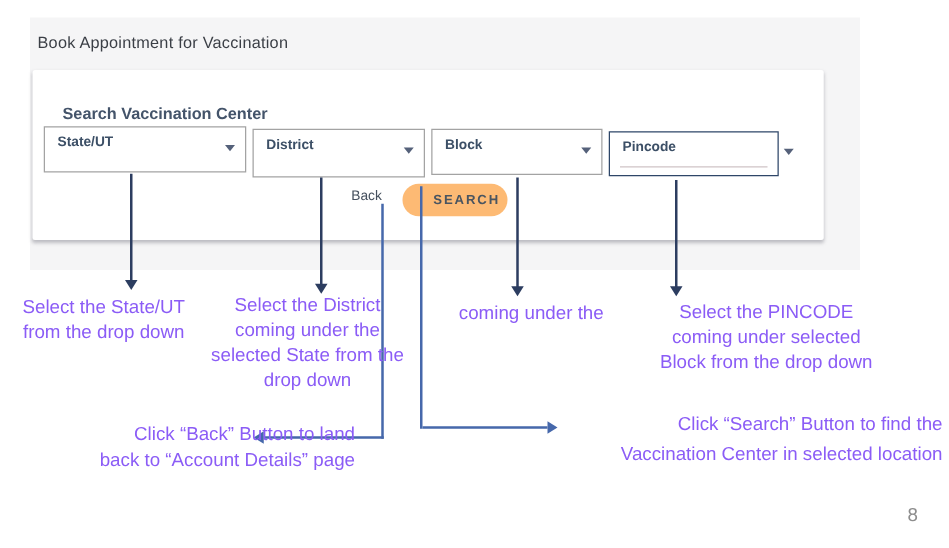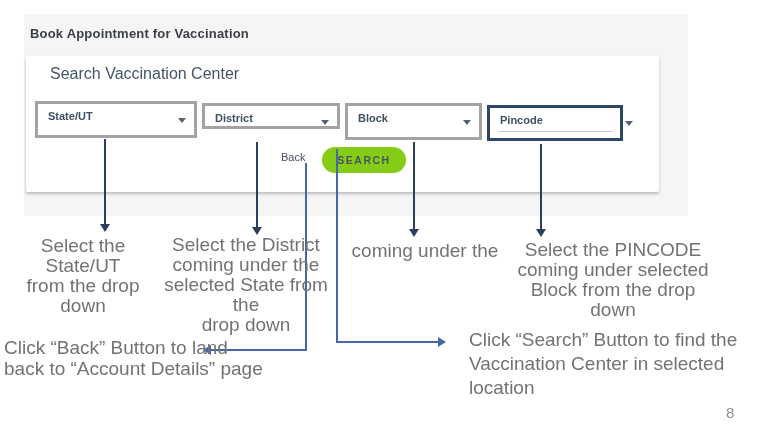--- a/index.html
+++ b/index.html
@@ -1,79 +1,79 @@
 <!DOCTYPE html>
 <html><head>
 <meta charset="utf-8">
 <style>
   html,body{margin:0;padding:0;background:#ffffff;}
   body{font-family:"Liberation Sans", sans-serif;}
   .slide{position:relative;width:759px;height:438px;background:#ffffff;overflow:hidden;}
 
   
   .shot{position:absolute;left:24px;top:14px;width:664px;height:202px;background:#f5f5f6;}
-  .title{position:absolute;left:6px;top:12px;font-size:13px;font-weight:bold;
+  .title{position:absolute;left:6px;top:12px;font-size:13px;font-weight:normal;
          color:#3b3f46;letter-spacing:.2px;}
   .card{position:absolute;left:2px;top:42px;width:633px;height:136px;background:#ffffff;
         border-radius:2px;box-shadow:0 2px 3px rgba(120,120,130,.45);}
-  .heading{position:absolute;left:24px;top:9px;font-size:16px;font-weight:400;color:#44546a;}
+  .heading{position:absolute;left:24px;top:27px;font-size:13px;font-weight:700;color:#44546a;}
 
-  .dd{position:absolute;border:3px solid #a3a3a3;background:#ffffff;box-sizing:border-box;
+  .dd{position:absolute;border:1px solid #a3a3a3;background:#ffffff;box-sizing:border-box;
       cursor:pointer;}
   .dd-label{position:absolute;left:10px;top:6px;font-size:11px;font-weight:600;color:#3c4f66;}
   .caret{position:absolute;right:8px;top:14px;width:0;height:0;
          border-left:4px solid transparent;border-right:4px solid transparent;
          border-top:5px solid #55617a;}
   .caret-out{position:absolute;right:-13px;top:13px;width:0;height:0;
          border-left:4px solid transparent;border-right:4px solid transparent;
          border-top:5px solid #55617a;}
   .underline{position:absolute;left:8px;right:8px;bottom:6px;height:1px;background:#cfc3c6;}
 
   .back{position:absolute;left:255px;top:95px;font-size:11px;color:#45505e;cursor:pointer;}
   .searchbtn{position:absolute;left:296px;top:91px;width:84px;height:26px;border:none;
-             border-radius:13px;background:#84cc16;color:#4a5560;font-family:"Liberation Sans",sans-serif;
-             font-size:10.5px;font-weight:600;letter-spacing:1.5px;cursor:pointer;}
+             border-radius:13px;background:#fdba74;color:#4a5560;font-family:"Liberation Sans",sans-serif;
+             font-size:10.5px;font-weight:600;letter-spacing:1.5px;cursor:pointer;text-align:right;}
 
   
   .vline{position:absolute;width:2px;background:#2c3d60;}
   .hline{position:absolute;height:2px;background:#4668ab;}
   .vline.blue{background:#4668ab;}
   .head-down{position:absolute;width:0;height:0;
              border-left:5px solid transparent;border-right:5px solid transparent;
              border-top:8px solid #2c3d60;}
   .head-left{position:absolute;width:0;height:0;
              border-top:5px solid transparent;border-bottom:5px solid transparent;
              border-right:8px solid #4668ab;}
   .head-right{position:absolute;width:0;height:0;
               border-top:5px solid transparent;border-bottom:5px solid transparent;
               border-left:8px solid #4668ab;}
 
   
-  .note{position:absolute;font-size:19px;line-height:20px;color:#737373;text-align:center;}
+  .note{position:absolute;font-size:15px;line-height:20px;color:#8b5cf6;text-align:center;}
   .note span{display:block;}
-  .note.left{text-align:left;}
+  .note.left{text-align:right;}
   .pagenum{position:absolute;left:726px;top:404px;font-size:15px;color:#8d8d8d;}
 </style>
 </head>
 <body>
 
 <div class="slide">
 
   <div class="shot">
     <div class="title">Book Appointment for Vaccination</div>
 
     <div class="card">
       <div class="heading">Search Vaccination Center</div>
 
       <div class="dd" style="left:9px;top:45px;width:162px;height:37px;">
         <span class="dd-label">State/UT</span>
         <span class="caret"></span>
       </div>
 
-      <div class="dd" style="left:176px;top:47px;width:138px;height:26px;">
+      <div class="dd" style="left:176px;top:47px;width:138px;height:39px;">
         <span class="dd-label">District</span>
         <span class="caret"></span>
       </div>
 
       <div class="dd" style="left:319px;top:47px;width:137px;height:37px;">
         <span class="dd-label">Block</span>
         <span class="caret"></span>
       </div>
 
       <div class="dd" style="left:461px;top:49px;width:136px;height:36px;border-color:#2e4668;">

